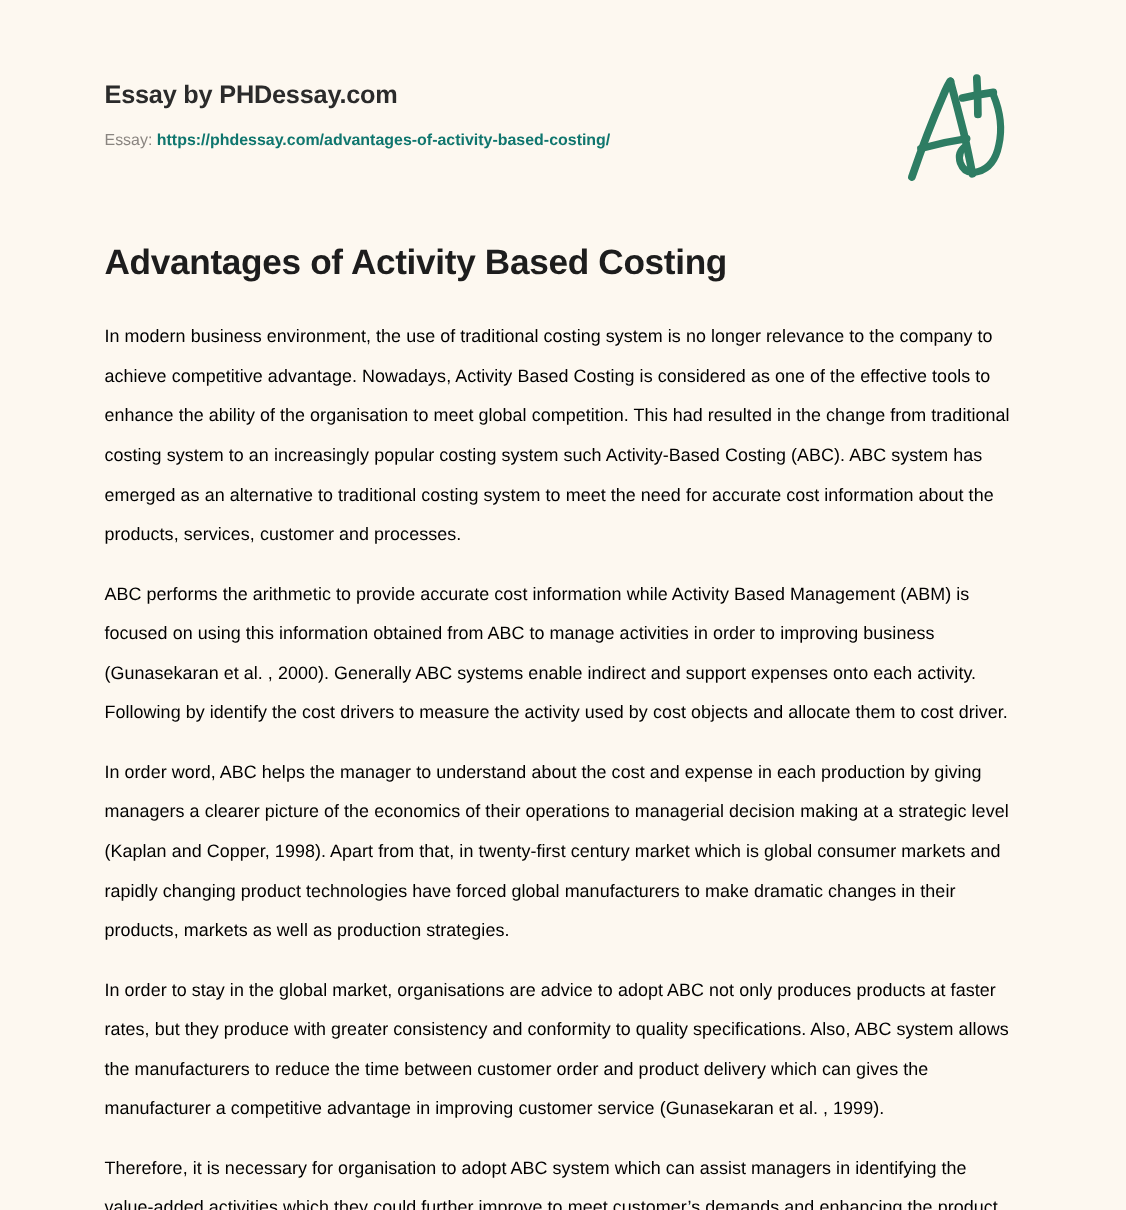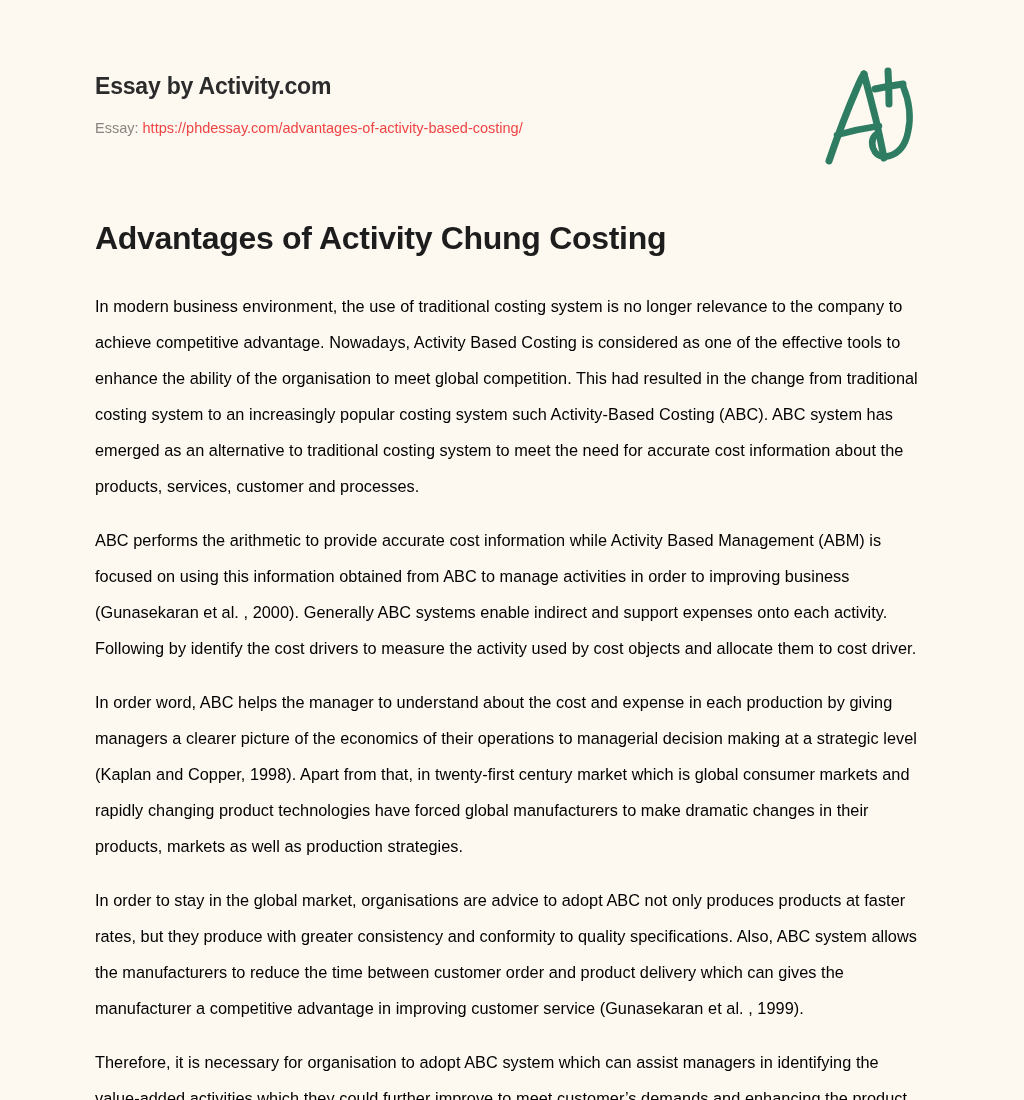--- a/index.html
+++ b/index.html
@@ -43,22 +43,23 @@
     margin-top: 18px;
     font-size: 14.5px;
     line-height: 20px;
     color: #8a8580;
     white-space: nowrap;
   }
   .source-label {
     color: #8a8580;
   }
   .source-url {
-    color: #ef4444;
+    color: #0f766e;
     text-decoration: none;
+    font-weight: bold;
   }
 
   
   .logo {
     position: absolute;
     left: 815px;
     top: 58px;
     width: 120px;
     height: 115px;
   }
@@ -94,21 +95,21 @@
   .article p:last-child {
     margin-bottom: 0;
   }
 </style>
 </head>
 <body>
 
 <div class="page">
 
   <div class="header">
-    <div class="brand-line">Essay by Activity.com</div>
+    <div class="brand-line">Essay by PHDessay.com</div>
     <div class="source-line">
       <span class="source-label">Essay:</span>
       <a class="source-url" href="#">https://phdessay.com/advantages-of-activity-based-costing/</a>
     </div>
   </div>
 
   <div class="logo">
     <svg viewBox="0 0 120 115" xmlns="http://www.w3.org/2000/svg">
       <g fill="none" stroke="#2e7d63" stroke-linecap="round" stroke-linejoin="round">
 
@@ -121,21 +122,21 @@
         <path d="M60 31 Q74 28 88 26" stroke-width="7"></path>
 
         <path d="M73 13 Q74 29 74 46" stroke-width="7"></path>
 
         <path d="M88 28 Q98 52 93 74 Q89 94 74 98 Q62 101 58 90 Q55 80 63 75" stroke-width="6.5"></path>
       </g>
     </svg>
   </div>
 
   <div class="article">
-    <h1 class="article-title">Advantages of Activity Chung Costing</h1>
+    <h1 class="article-title">Advantages of Activity Based Costing</h1>
 
     <p>In modern business environment, the use of traditional costing system is no longer relevance to the company to achieve competitive advantage. Nowadays, Activity Based Costing is considered as one of the effective tools to enhance the ability of the organisation to meet global competition. This had resulted in the change from traditional costing system to an increasingly popular costing system such Activity-Based Costing (ABC). ABC system has emerged as an alternative to traditional costing system to meet the need for accurate cost information about the products, services, customer and processes.</p>
     <p>ABC performs the arithmetic to provide accurate cost information while Activity Based Management (ABM) is focused on using this information obtained from ABC to manage activities in order to improving business (Gunasekaran et al. , 2000). Generally ABC systems enable indirect and support expenses onto each activity. Following by identify the cost drivers to measure the activity used by cost objects and allocate them to cost driver.</p>
     <p>In order word, ABC helps the manager to understand about the cost and expense in each production by giving managers a clearer picture of the economics of their operations to managerial decision making at a strategic level (Kaplan and Copper, 1998). Apart from that, in twenty-first century market which is global consumer markets and rapidly changing product technologies have forced global manufacturers to make dramatic changes in their products, markets as well as production strategies.</p>
     <p>In order to stay in the global market, organisations are advice to adopt ABC not only produces products at faster rates, but they produce with greater consistency and conformity to quality specifications. Also, ABC system allows the manufacturers to reduce the time between customer order and product delivery which can gives the manufacturer a competitive advantage in improving customer service (Gunasekaran et al. , 1999).</p>
     <p>Therefore, it is necessary for organisation to adopt ABC system which can assist managers in identifying the value-added activities which they could further improve to meet customer’s demands and enhancing the product quality and process simplification and efficiency (Marx, 2009). For example, MelCo is the company that implements ABC and gets the benefits from it. MelCo is the only manufacturer of engineering components in Melbourne. Its previous costing system was a conventional costing system where overheads were allocated to products based on labour hour utilised (Sohal and Chung, 1998).</p>
 
   </div>
 
 </div>

